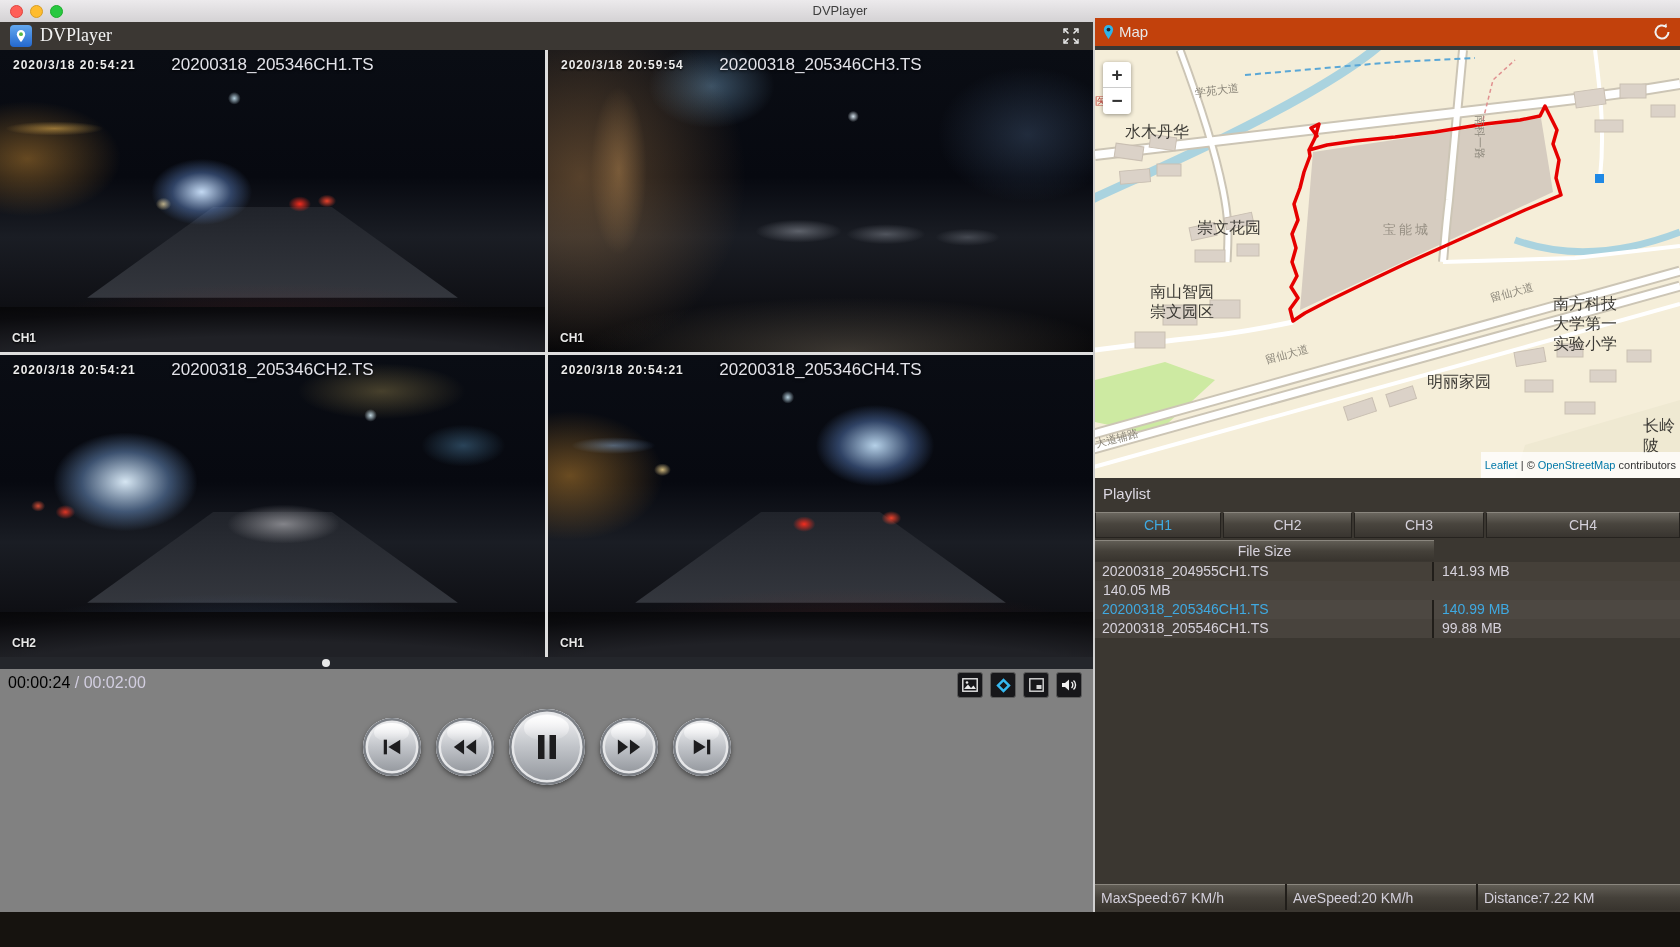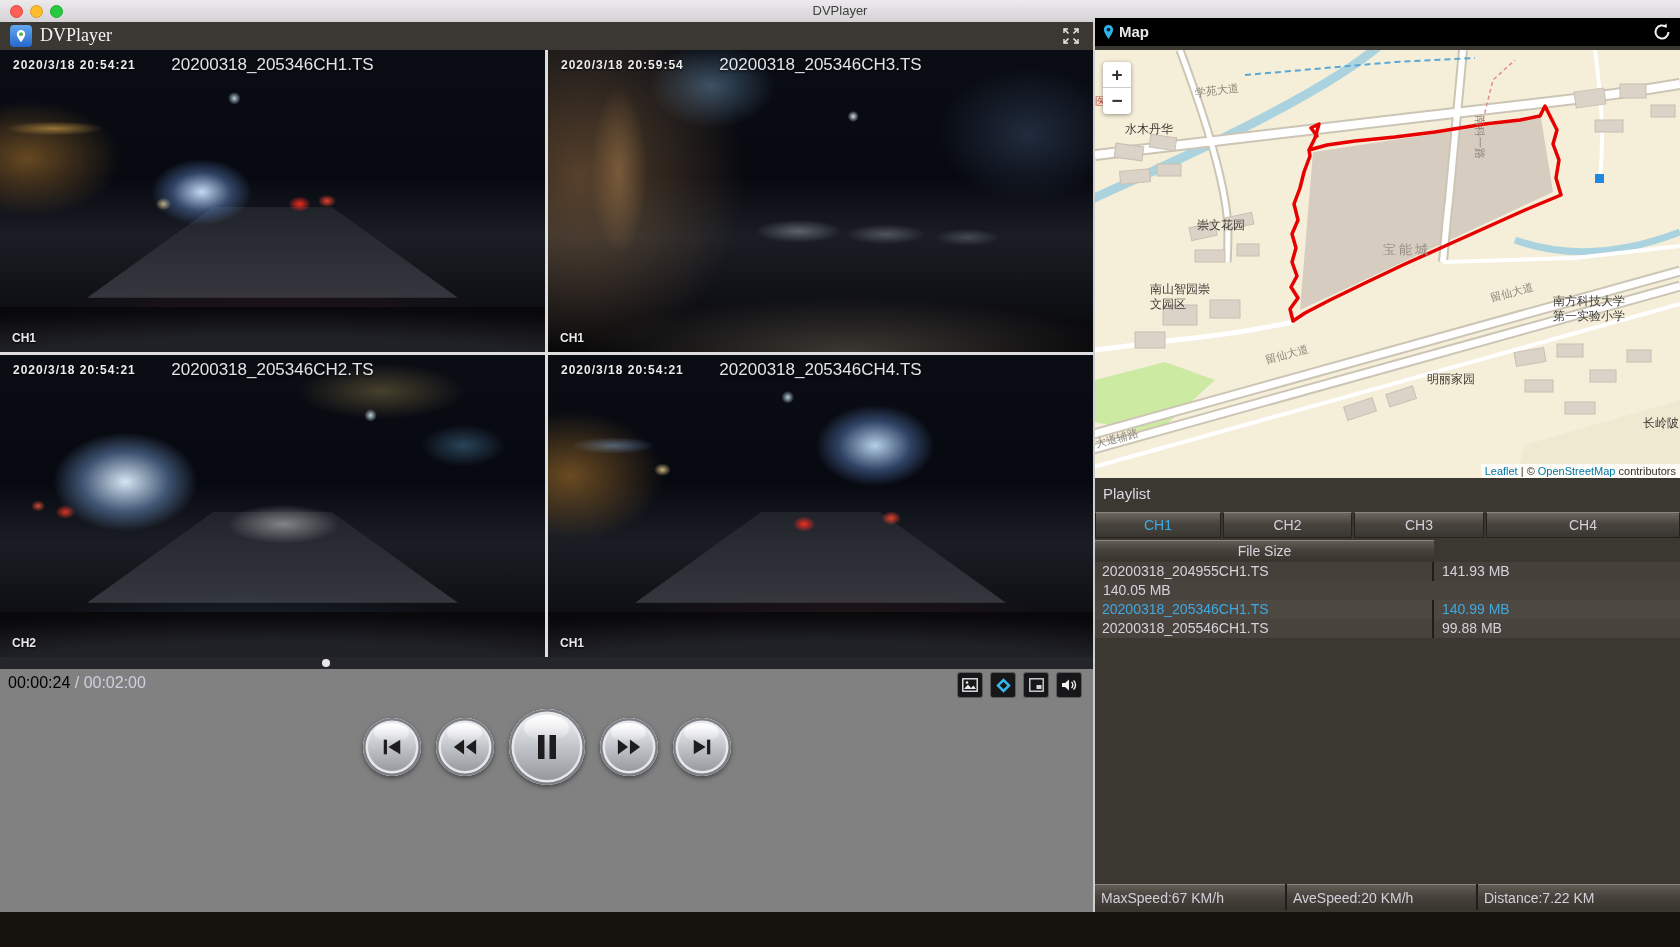--- a/index.html
+++ b/index.html
@@ -17,21 +17,21 @@
   #win-title{position:absolute;left:0;right:0;top:3px;text-align:center;
     font-size:13px;color:#3f3f3f;}
 
   
   #lheader{position:absolute;left:0;top:22px;width:1093px;height:28px;background:#3b3733;}
   #app-icon{position:absolute;left:10px;top:3px;width:22px;height:22px;border-radius:4px;
     background:linear-gradient(180deg,#63a8ef 0%,#2468cf 100%);display:flex;align-items:center;justify-content:center;}
   #lheader .htitle{position:absolute;left:40px;top:3px;font-family:"Liberation Serif",serif;
     font-size:18px;color:#f2f2f2;}
   #expand-btn{position:absolute;left:1060px;top:3px;width:22px;height:22px;background:none;border:none;padding:0;cursor:pointer;}
-  #rheader{position:absolute;left:1095px;top:18px;width:585px;height:28px;background:#000000;font-weight:bold;}
+  #rheader{position:absolute;left:1095px;top:18px;width:585px;height:28px;background:#c2410c;}
   #rheader .htitle{position:absolute;left:24px;top:5px;font-size:15px;color:#e8e8e8;}
   #refresh-btn{position:absolute;right:8px;top:4px;width:20px;height:20px;background:none;border:none;padding:0;cursor:pointer;}
   #vdivider{position:absolute;left:1093px;top:22px;width:2px;height:890px;background:#cfcfcf;}
 
   
   #vgrid{position:absolute;left:0;top:50px;width:1093px;height:607px;background:#dedede;
     display:grid;grid-template-columns:545px 545px;grid-template-rows:302px 302px;gap:3px;}
   .vid{position:relative;overflow:hidden;background:linear-gradient(180deg,#0a0d14 0%,#070910 42%,#1a1d24 62%,#101116 82%,#060608 100%);}
   .vid .road{position:absolute;left:16%;right:16%;top:52%;height:30%;
     clip-path:polygon(34% 0,66% 0,100% 100%,0 100%);
@@ -105,31 +105,31 @@
   .tbtn.big{width:76px;height:76px;}
   .tbtn::before{content:"";position:absolute;left:20%;right:20%;top:8%;height:34%;
     border-radius:50%;background:linear-gradient(rgba(255,255,255,.95),rgba(255,255,255,.05));}
   .tbtn svg{position:relative;}
 
   
   #map{position:absolute;left:1095px;top:50px;width:585px;height:428px;overflow:hidden;
     background:#f5eed9;cursor:grab;}
   #map svg{position:absolute;left:0;top:0;}
   .mlabel{position:absolute;white-space:normal;line-height:1.25;pointer-events:none;}
-  .mlabel.place{color:#3d3b36;font-size:12px;}
+  .mlabel.place{color:#3d3b36;font-size:16px;}
   .mlabel.area{color:#968f83;font-size:13px;letter-spacing:3px;}
   .mlabel.road{color:#8b867a;font-size:11px;}
   .mlabel.poi-red{color:#c4453f;font-size:11px;}
   #zoomctl{position:absolute;left:8px;top:12px;width:28px;border-radius:4px;overflow:hidden;
     box-shadow:0 1px 4px rgba(0,0,0,.4);}
   .zbtn{display:block;width:28px;height:26px;background:#fff;border:none;border-bottom:1px solid #ccc;
     font-size:19px;font-weight:bold;color:#333;padding:0;cursor:pointer;line-height:24px;}
   .zbtn:last-child{border-bottom:none;}
   #attribution{position:absolute;right:0;bottom:0;background:rgba(255,255,255,.78);
-    font-size:11px;color:#333;padding:1px 4px;}
+    font-size:11px;color:#333;padding:7px 4px;}
   #attribution .lnk{color:#0078a8;}
 
   
   #rpanel{position:absolute;left:1095px;top:478px;width:585px;height:434px;background:#3b3731;}
   #playlist-title{position:absolute;left:8px;top:7px;font-size:15px;color:#dcd8e2;}
   #tabs{position:absolute;left:0;top:34px;width:585px;height:26px;
     display:grid;grid-template-columns:126px 129px 130px 1fr;gap:2px;}
   .tab{background:linear-gradient(180deg,#6b675f 0%,#49453e 45%,#393530 100%);
     border:1px solid #26231f;border-top-color:#8a867e;color:#d4d0da;font-size:14px;
     display:flex;align-items:center;justify-content:center;cursor:pointer;font-family:"Liberation Sans",sans-serif;}
@@ -361,21 +361,21 @@
       <path d="M150,25 L300,12 L380,8" stroke="#5aa7d6" stroke-width="2" stroke-dasharray="6 4" fill="none"></path>
       <path d="M388,70 L398,30 L420,10" stroke="#e09090" stroke-width="1.5" stroke-dasharray="4 3" fill="none"></path>
       <rect x="500" y="124" width="9" height="9" fill="#1e88e5"></rect>
 
       <polyline id="route-line" points="222,86 216,78 224,74 220,88 214,100 232,95 260,91 300,87 340,82 390,74 425,70 445,66 450,56 456,68 462,80 458,94 464,110 461,128 466,145 430,160 390,178 350,196 310,214 270,233 235,250 210,263 198,271 195,259 203,248 196,237 202,226 197,212 201,198 197,184 203,170 199,154 205,138 209,122 215,106 214,100" fill="none" stroke="#e60000" stroke-width="3.5" stroke-linejoin="round" stroke-linecap="round"></polyline>
     </svg>
     <div id="map-labels">
         <span class="mlabel poi-red" style="left: 0px; top: 45px;">医院</span>
         <span class="mlabel place" style="left: 30px; top: 72px;">水木丹华</span>
         <span class="mlabel place" style="left: 102px; top: 168px; text-align: right;">崇文花园</span>
-        <span class="mlabel area" style="left: 288px; top: 172px; margin-top: 20px;">宝能城</span>
+        <span class="mlabel area" style="left: 288px; top: 172px;">宝能城</span>
         <span class="mlabel place" style="left: 55px; top: 232px; width: 66px;">南山智园崇文园区</span>
         <span class="mlabel place" style="left: 332px; top: 322px; text-align: center;">明丽家园</span>
         <span class="mlabel place" style="left: 448px; top: 244px; width: 78px; margin-left: 10px;">南方科技大学第一实验小学</span>
         <span class="mlabel place" style="left: 548px; top: 366px;">长岭陂</span>
         <span class="mlabel road" style="left: 100px; top: 34px; transform: rotate(-7deg);">学苑大道</span>
         <span class="mlabel road" style="left: 362px; top: 80px; transform: rotate(90deg);">南科一路</span>
         <span class="mlabel road" style="left: 170px; top: 298px; transform: rotate(-15deg);">留仙大道</span>
         <span class="mlabel road" style="left: 395px; top: 236px; transform: rotate(-15deg);">留仙大道</span>
         <span class="mlabel road" style="left: 0px; top: 382px; transform: rotate(-15deg);">大道辅路</span>
       </div>

